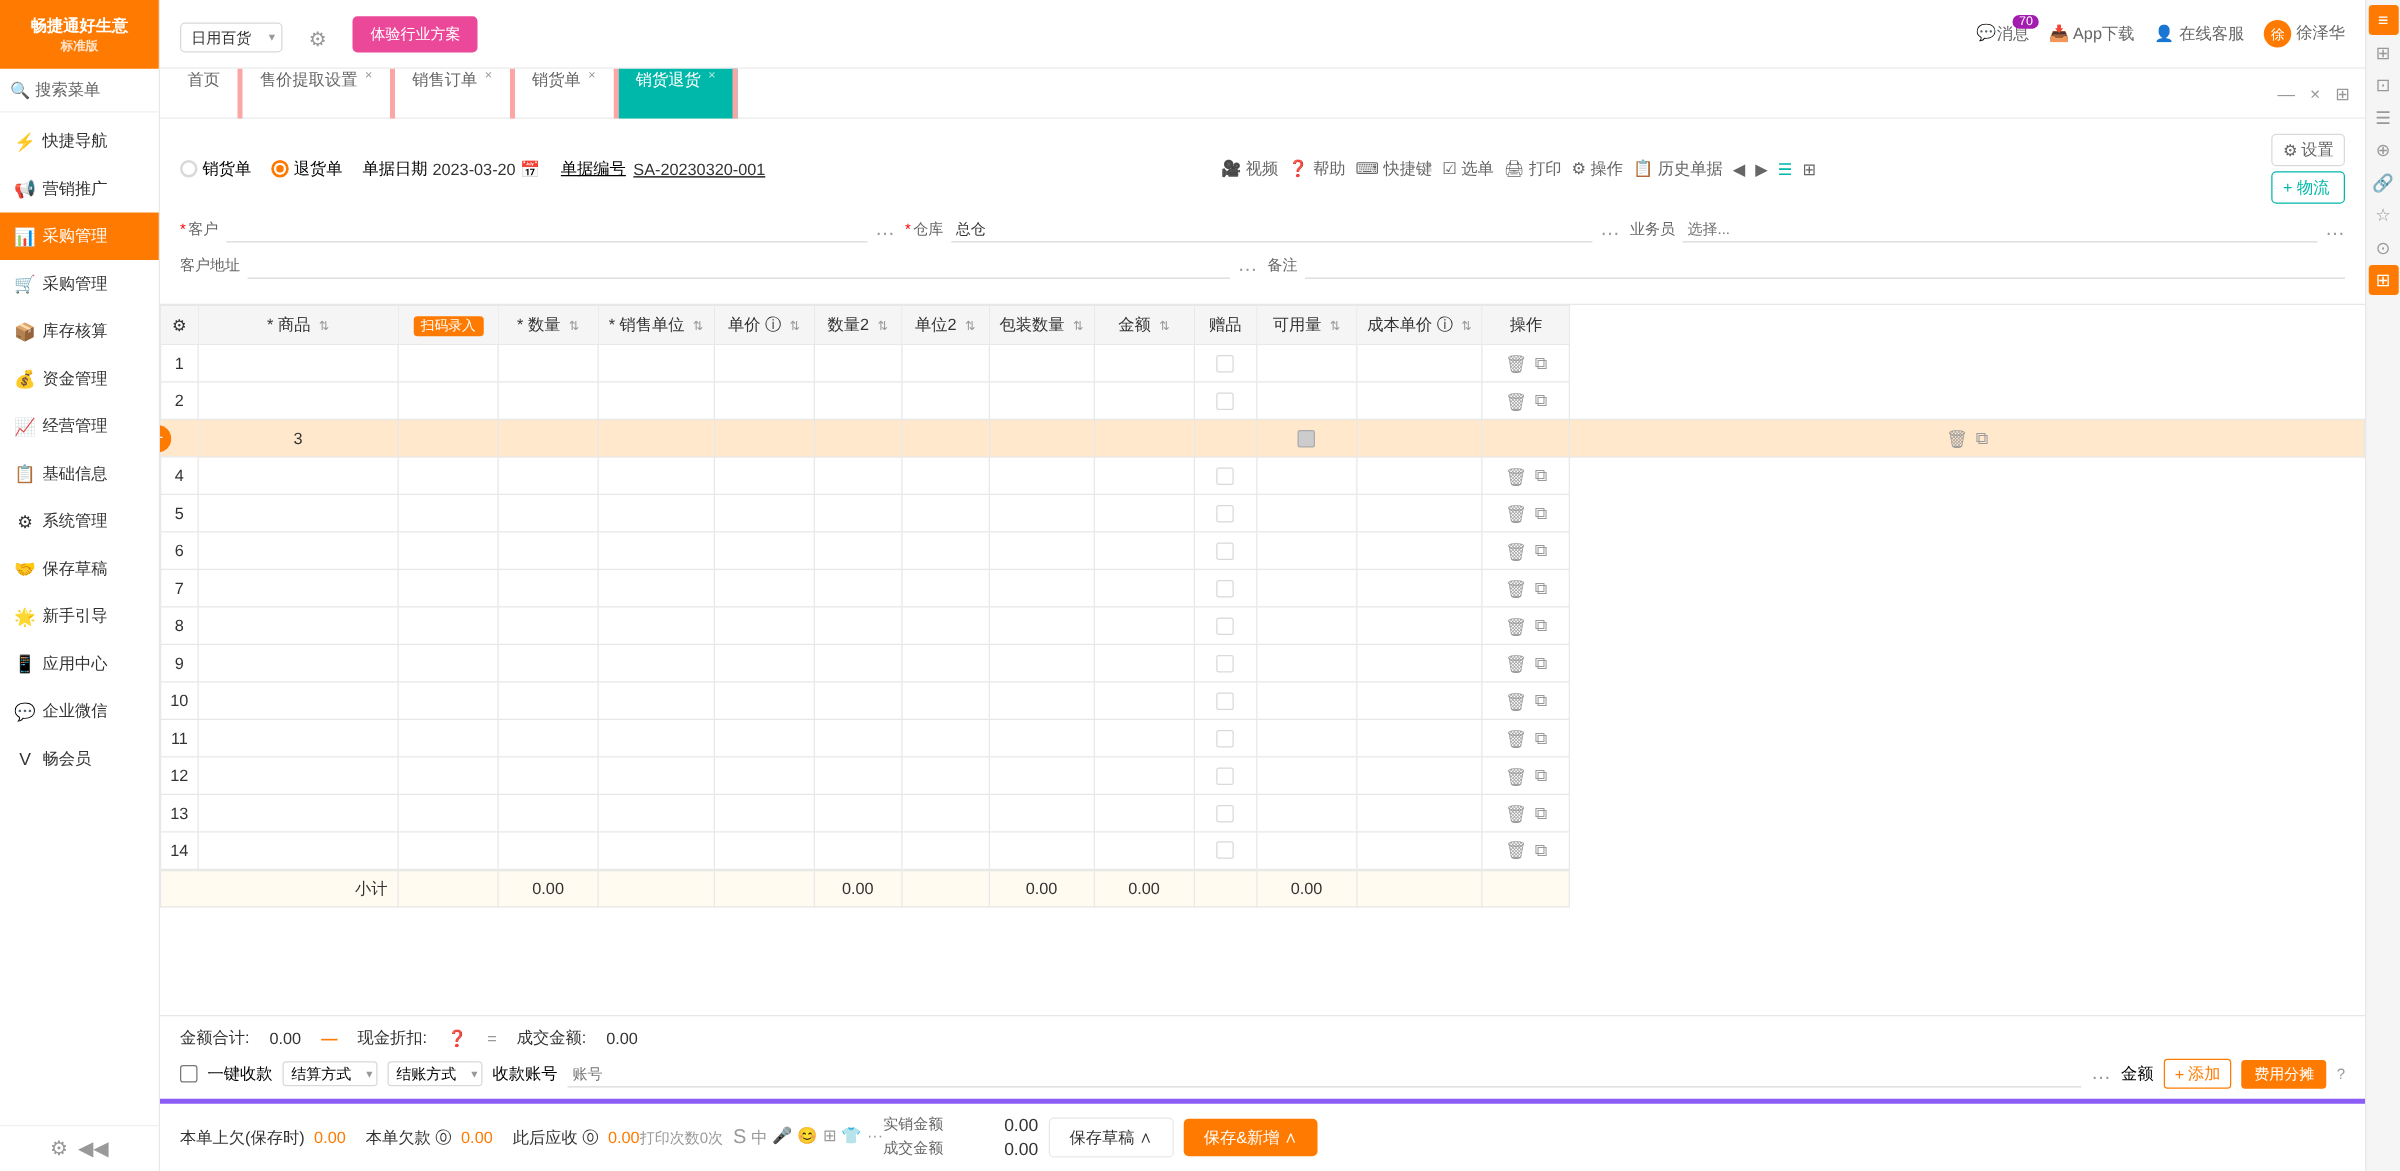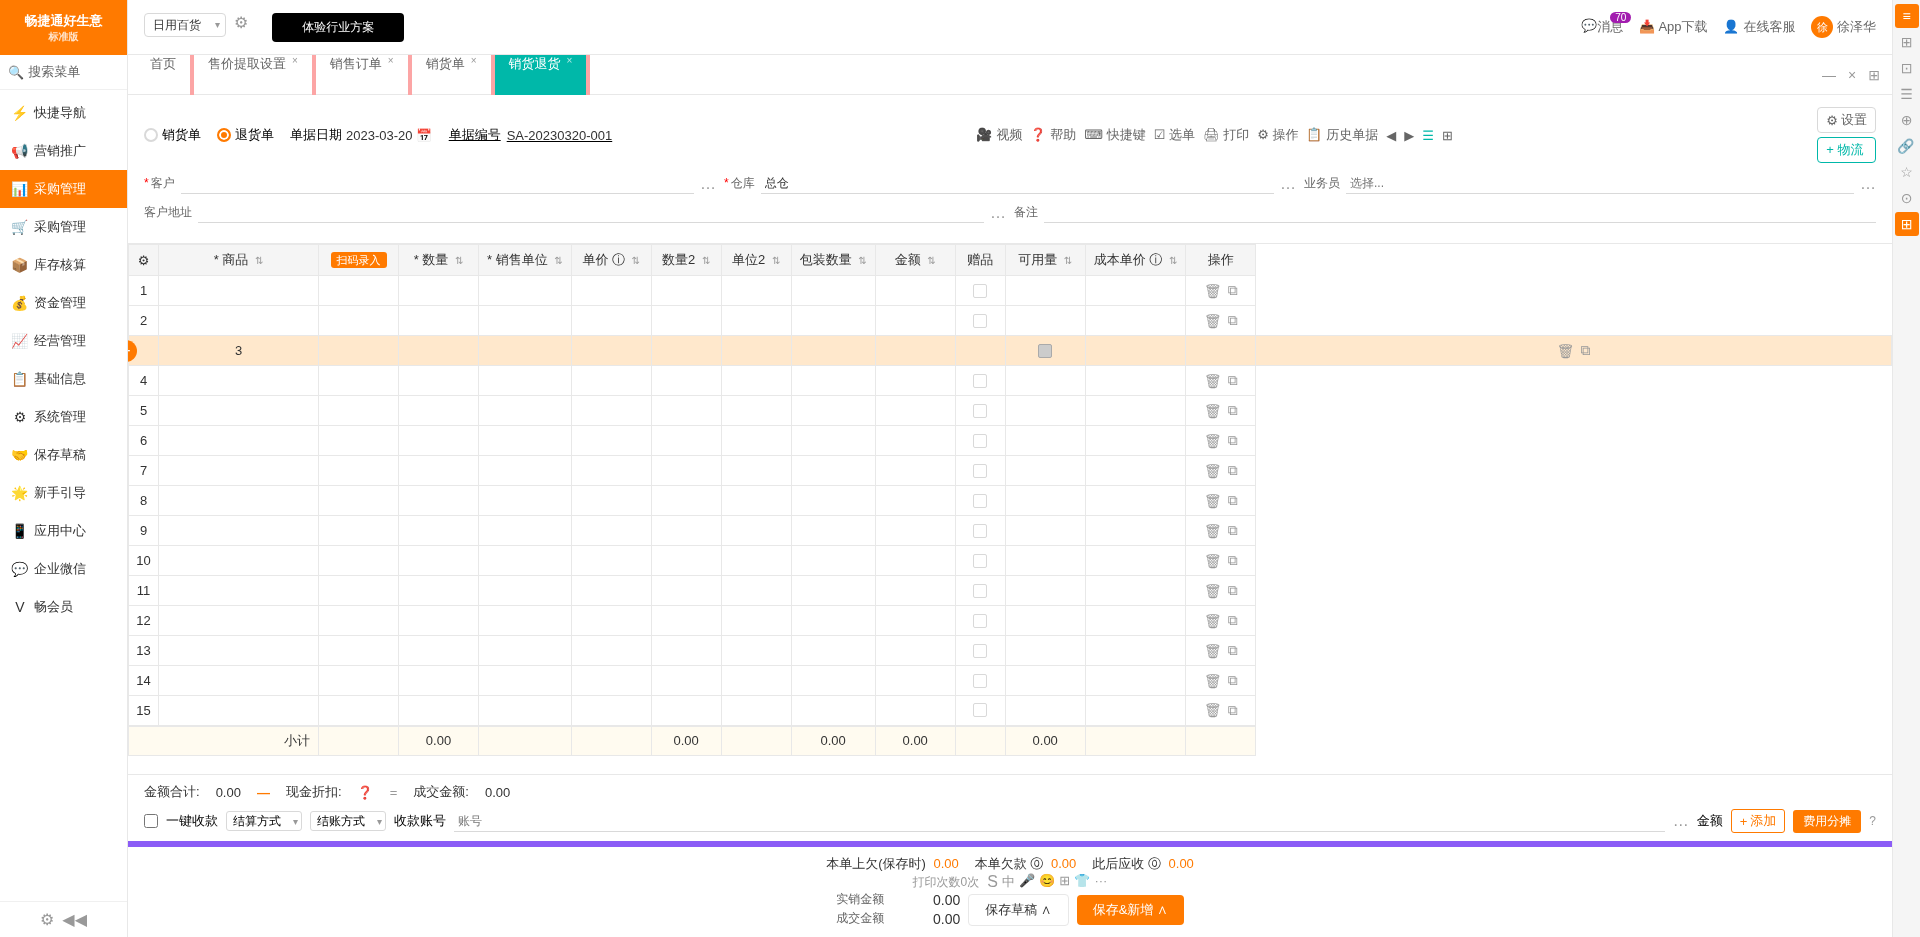--- a/index.html
+++ b/index.html
@@ -14,26 +14,26 @@
     .sidebar-nav-item { display: flex; align-items: center; gap: 6px; padding: 10px 12px; color: #333; cursor: pointer; font-size: 12px; }
     .sidebar-nav-item.active { background: #ff7a00; color: #fff; }
     .sidebar-nav-item .icon { width: 16px; height: 16px; display: inline-flex; align-items: center; justify-content: center; font-size: 14px; }
     .sidebar-bottom { margin-top: auto; border-top: 1px solid #f0f0f0; display: flex; padding: 8px; gap: 8px; align-items: center; justify-content: center; }
 
     
     .main { flex: 1; display: flex; flex-direction: column; overflow: hidden; }
 
     
     .topbar { height: 55px; background: #fff; border-bottom: 1px solid #e8e8e8; display: flex; align-items: center; padding: 0 16px; gap: 16px; justify-content: space-between; }
-    .topbar-left { display: flex; align-items: flex-start; gap: 8px; }
+    .topbar-left { display: flex; align-items: flex-end; gap: 21px; }
     .topbar-select { border: 1px solid #d9d9d9; border-radius: 4px; padding: 4px 24px 4px 8px; font-size: 12px; color: #333; background: #fff; appearance: none; cursor: pointer; position: relative; }
     .topbar-select-wrap { position: relative; display: inline-flex; align-items: center; }
     .topbar-select-wrap::after { content: '▾'; position: absolute; right: 6px; pointer-events: none; color: #999; font-size: 10px; }
     .topbar-gear { color: #999; cursor: pointer; font-size: 16px; }
-    .topbar-btn { background: #000000; color: #fff; border: none; border-radius: 4px; padding: 6px 30px; cursor: pointer; font-size: 12px; margin-left: 16px; }
+    .topbar-btn { background: #ec4899; color: #fff; border: none; border-radius: 4px; padding: 6px 14px; cursor: pointer; font-size: 12px; }
     .topbar-right { display: flex; align-items: center; gap: 16px; font-size: 12px; color: #666; }
     .topbar-right .badge-wrap { position: relative; display: inline-flex; }
     .badge { background: #a21caf; color: #fff; border-radius: 10px; font-size: 10px; padding: 0 5px; position: absolute; top: -6px; right: -8px; }
 
     
     .tabs { height: 40px; background: #fff; border-bottom: 1px solid #e8e8e8; display: flex; align-items: center; padding: 0 8px; gap: 0; }
     .tab { padding: 0 14px; height: 40px; display: flex; align-items: flex-start; gap: 6px; cursor: pointer; color: #666; font-size: 13px; border-right: 4px solid #fca5a5; white-space: nowrap; }
     .tab.active { color: #fff; background: #00b8a9; }
     .tab .close-x { font-size: 10px; color: rgba(255,255,255,0.7); cursor: pointer; }
     .tab:not(.active) .close-x { color: #999; }
@@ -88,21 +88,21 @@
     .bottom-payment { display: flex; align-items: center; gap: 8px; font-size: 12px; }
     .pay-checkbox { width: 14px; height: 14px; border: 1px solid #d9d9d9; border-radius: 2px; cursor: pointer; }
     .pay-select { border: 1px solid #d9d9d9; border-radius: 3px; padding: 2px 20px 2px 6px; appearance: none; font-size: 12px; background: #fff; cursor: pointer; }
     .pay-select-wrap { position: relative; display: inline-flex; align-items: center; }
     .pay-select-wrap::after { content: '▾'; position: absolute; right: 4px; pointer-events: none; color: #999; font-size: 10px; }
     .add-fee-btn { background: #fff; border: 1px solid #ff7a00; color: #ff7a00; border-radius: 3px; padding: 2px 8px; cursor: pointer; font-size: 12px; display: flex; align-items: center; gap: 3px; }
     .fee-tab-btn { background: #ff7a00; color: #fff; border: none; border-radius: 3px; padding: 3px 10px; cursor: pointer; font-size: 12px; }
     .help-icon { color: #999; cursor: pointer; font-size: 12px; }
 
     
-    .footer { background: #fff; border-top: 6px solid #8b5cf6; padding: 8px 16px; display: flex; align-items: center; justify-content: flex-start; font-size: 12px; flex-direction: column; }
+    .footer { background: #fff; border-top: 4px solid #8b5cf6; padding: 8px 16px; display: flex; align-items: center; justify-content: flex-start; font-size: 12px; }
     .footer-left { display: flex; gap: 16px; color: #333; align-items: center; }
     .footer-center { display: flex; align-items: center; gap: 8px; }
     .print-count { color: #999; font-size: 12px; }
     .footer-right { display: flex; align-items: center; gap: 8px; }
     .summary-box { text-align: right; }
     .summary-row { display: flex; align-items: center; gap: 16px; justify-content: flex-end; margin-bottom: 2px; }
     .summary-label { color: #666; font-size: 12px; }
     .summary-value { color: #333; font-weight: 500; font-size: 14px; min-width: 60px; text-align: right; }
     .save-draft-btn { background: #fff; border: 1px solid #e8e8e8; color: #333; border-radius: 4px; padding: 6px 16px; cursor: pointer; font-size: 13px; display: flex; align-items: center; gap: 4px; }
     .save-new-btn { background: #ff7a00; color: #fff; border: none; border-radius: 4px; padding: 6px 16px; cursor: pointer; font-size: 13px; display: flex; align-items: center; gap: 4px; }
@@ -692,45 +692,20 @@
               </td>
               <td></td>
               <td></td>
               <td>
                 <div class="action-icons">
                   <span class="action-icon">🗑</span>
                   <span class="action-icon">⧉</span>
                 </div>
               </td>
             </tr>
-            <tr>
-              <td class="row-num">15</td>
-              <td></td>
-              <td></td>
-              <td></td>
-              <td></td>
-              <td></td>
-              <td></td>
-              <td></td>
-              <td></td>
-              <td></td>
-              <td>
-                <div class="checkbox-cell">
-                  <span class="cell-checkbox"></span>
-                </div>
-              </td>
-              <td></td>
-              <td></td>
-              <td>
-                <div class="action-icons">
-                  <span class="action-icon">🗑</span>
-                  <span class="action-icon">⧉</span>
-                </div>
-              </td>
-            </tr>
             <tr class="subtotal-row">
     <td colspan="2" style="text-align:right;padding-right:8px;">小计</td>
     <td></td>
     <td>0.00</td>
     <td></td>
     <td></td>
     <td>0.00</td>
     <td></td>
     <td>0.00</td>
     <td>0.00</td>

